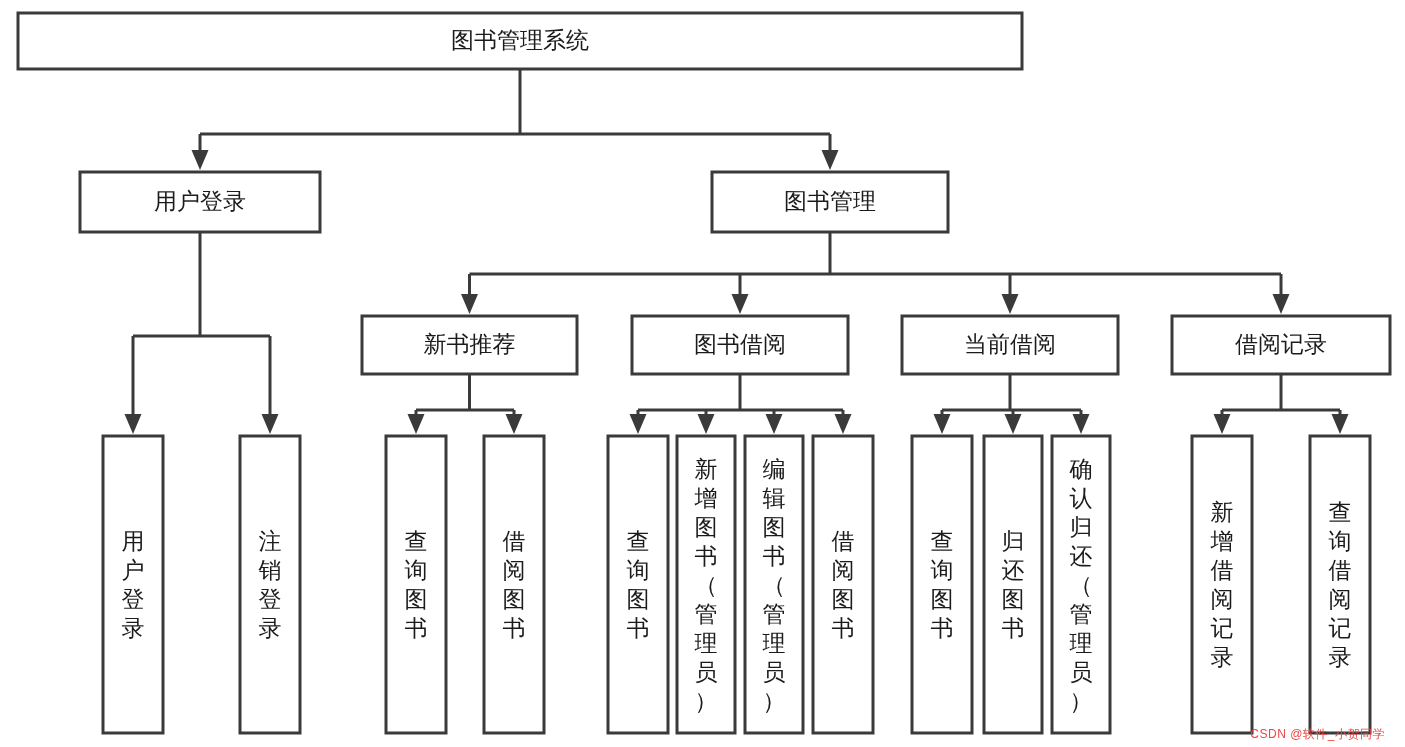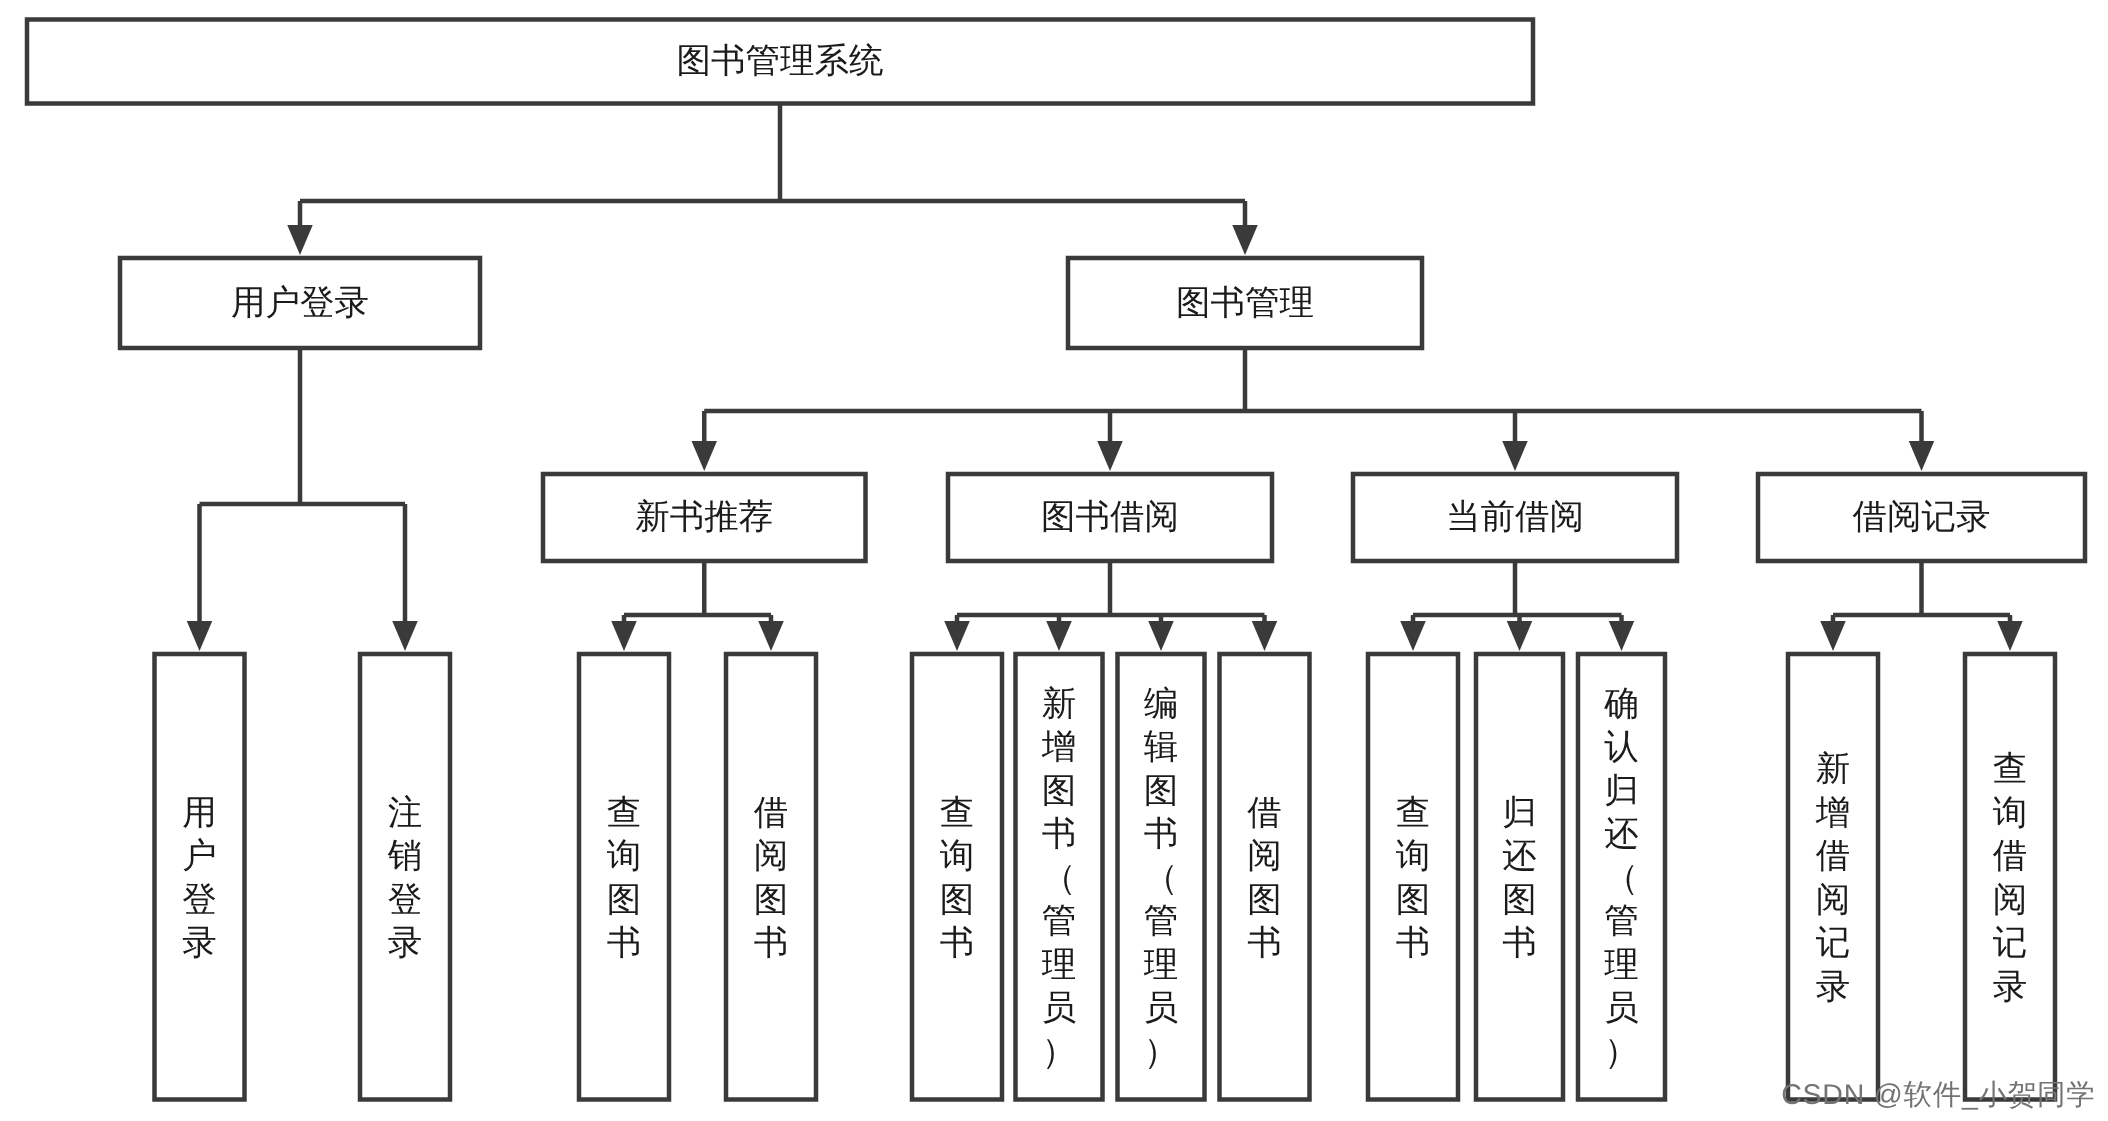--- a/index.html
+++ b/index.html
@@ -51,25 +51,25 @@
     dominant-baseline: middle;
   }
   .node-label-v {
     font-family: "Liberation Sans", "DejaVu Sans", sans-serif;
     font-size: 23px;
     fill: #1b1b1b;
     text-anchor: middle;
   }
   .watermark {
     position: absolute;
-    right: 8px;
+    right: 20px;
     bottom: 4px;
     font-family: "Liberation Sans", "DejaVu Sans", sans-serif;
-    font-size: 19px;
-    color: #737373;
+    font-size: 12px;
+    color: #ef4444;
     white-space: nowrap;
     letter-spacing: 0.5px;
   }
 </style>
 </head>
 <body>
 
 <div id="diagram-root">
   <svg id="tree-svg" viewBox="0 0 1405 747" xmlns="http://www.w3.org/2000/svg">
     <g id="edge-layer">

